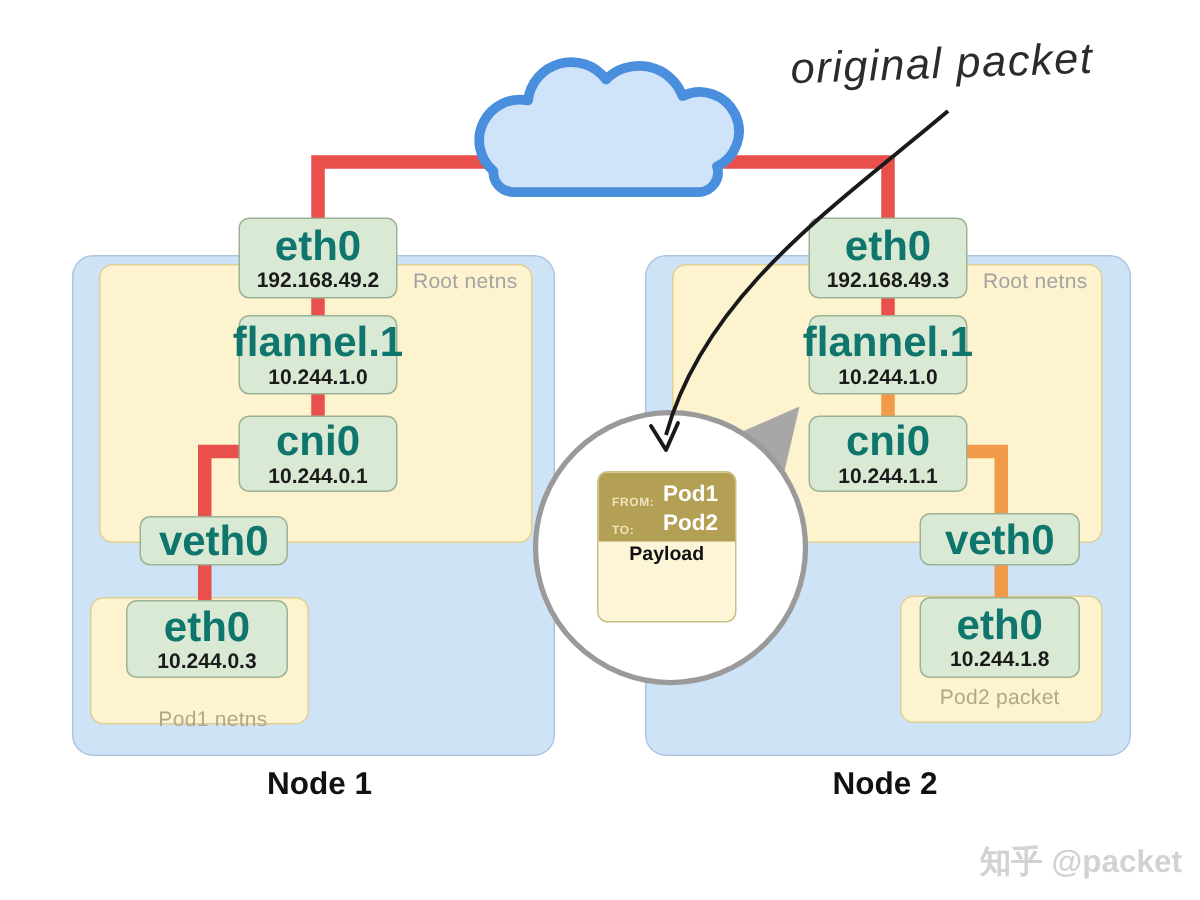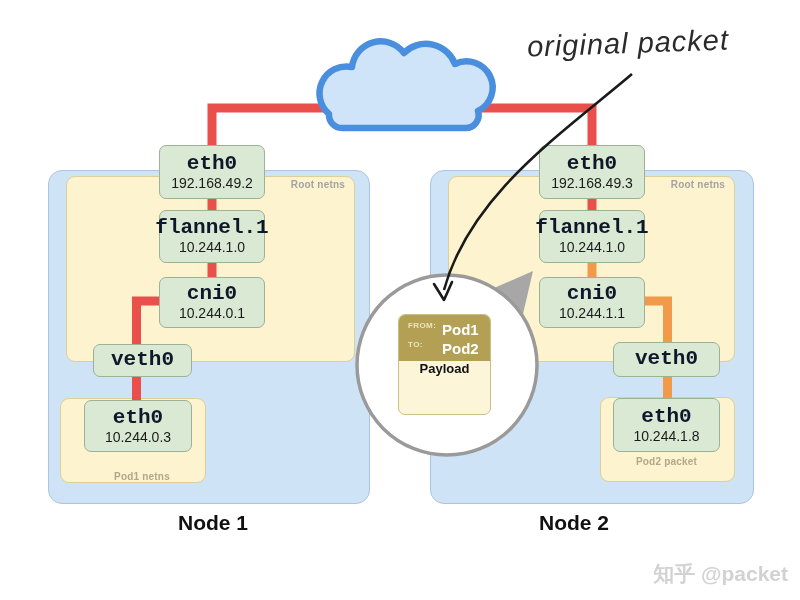--- a/index.html
+++ b/index.html
@@ -12,37 +12,37 @@
   #connector-layer{z-index:2;}
   .layer-boxes{z-index:3;}
   #magnifier-layer{z-index:4;}
   .layer-top{z-index:5;}
 
   .abs{position:absolute;}
 
   
   .node-rect{background:#cfe3f7;border:1.5px solid #aac5e2;border-radius:14px;}
   .netns-rect{background:#fdf3cf;border:1.5px solid #ddcf96;border-radius:9px;}
-  .netns-label{font-size:10px;font-weight:700;color:#a3a3a3;letter-spacing:.2px;}
+  .netns-label{font-size:14px;font-weight:400;color:#a3a3a3;letter-spacing:.2px;}
   .pod-label{color:#b3a78a;}
 
   
   .iface-box{position:absolute;background:#d9e9d4;border:1.5px solid #9bb295;border-radius:7px;
              display:flex;flex-direction:column;align-items:center;justify-content:center;
              box-sizing:border-box;z-index:3;}
-  .iface-name{font-size:21px;font-weight:700;color:#0f172a;line-height:1.05;font-family:Liberation Mono, monospace;}
-  .iface-ip{font-size:14px;font-weight:400;color:#1b1b1b;line-height:1.2;}
+  .iface-name{font-size:28px;font-weight:700;color:#0f766e;line-height:1.05;}
+  .iface-ip{font-size:14px;font-weight:700;color:#1b1b1b;line-height:1.2;}
 
   .node-title{font-size:21px;font-weight:700;color:#111;text-align:center;}
 
   
   .packet{position:absolute;left:398px;top:314px;width:93px;height:101px;border-radius:7px;
           overflow:hidden;background:#fcf5d8;border:1px solid #cabf85;box-sizing:border-box;z-index:5;}
   .packet-header{background:#b3a055;height:46px;padding:6px 0 0 9px;box-sizing:border-box;}
-  .packet-row{display:flex;align-items:flex-start;line-height:1.25;}
+  .packet-row{display:flex;align-items:flex-end;line-height:1.25;}
   .packet-key{font-size:8px;font-weight:700;color:#ece3bd;width:34px;letter-spacing:.4px;}
   .packet-val{font-size:15px;font-weight:700;color:#ffffff;}
   .packet-body{display:flex;align-items:flex-start;justify-content:center;height:55px;}
   .packet-payload{font-size:13px;font-weight:700;color:#111;}
 
   .annotation{font-size:29px;color:#2b2b2b;letter-spacing:1px;font-style:italic;
               transform:rotate(-2deg);white-space:nowrap;}
   .watermark{font-size:21px;color:#d2d2d2;font-weight:700;white-space:nowrap;}
 </style>
 </head>
@@ -112,21 +112,21 @@
   </div>
   <div class="iface-box" style="left:613px;top:342px;width:107px;height:35px;">
     <span class="iface-name">veth0</span>
   </div>
   <div class="iface-box" style="left:613px;top:398px;width:107px;height:54px;">
     <span class="iface-name">eth0</span>
     <span class="iface-ip">10.244.1.8</span>
   </div>
   <div class="abs netns-label layer-boxes" style="left:623px;top:179px;width:102px;text-align:right;">Root netns</div>
   <div class="abs netns-label pod-label layer-boxes" style="left:600px;top:456px;width:133px;text-align:center;">Pod2 packet</div>
-  <div class="abs node-title layer-boxes" style="left:479px;top:511px;width:190px;">Node 2</div>
+  <div class="abs node-title layer-boxes" style="left:495px;top:511px;width:190px;">Node 2</div>
 
   <svg id="magnifier-layer" width="800" height="600" viewBox="0 0 800 600">
     <polygon points="533,271 460,303 513,357" fill="#a7a7a7"></polygon>
     <circle cx="447" cy="365" r="90" fill="#ffffff" stroke="#9a9a9a" stroke-width="3.5"></circle>
     <path d="M632,74 C560,135 470,195 444,290" fill="none" stroke="#1a1a1a" stroke-width="2.6"></path>
     <polyline points="434,284 444,300 452,282" fill="none" stroke="#1a1a1a" stroke-width="2.6" stroke-linecap="round" stroke-linejoin="round"></polyline>
   </svg>
 
   <div class="packet">
     <div class="packet-header">

